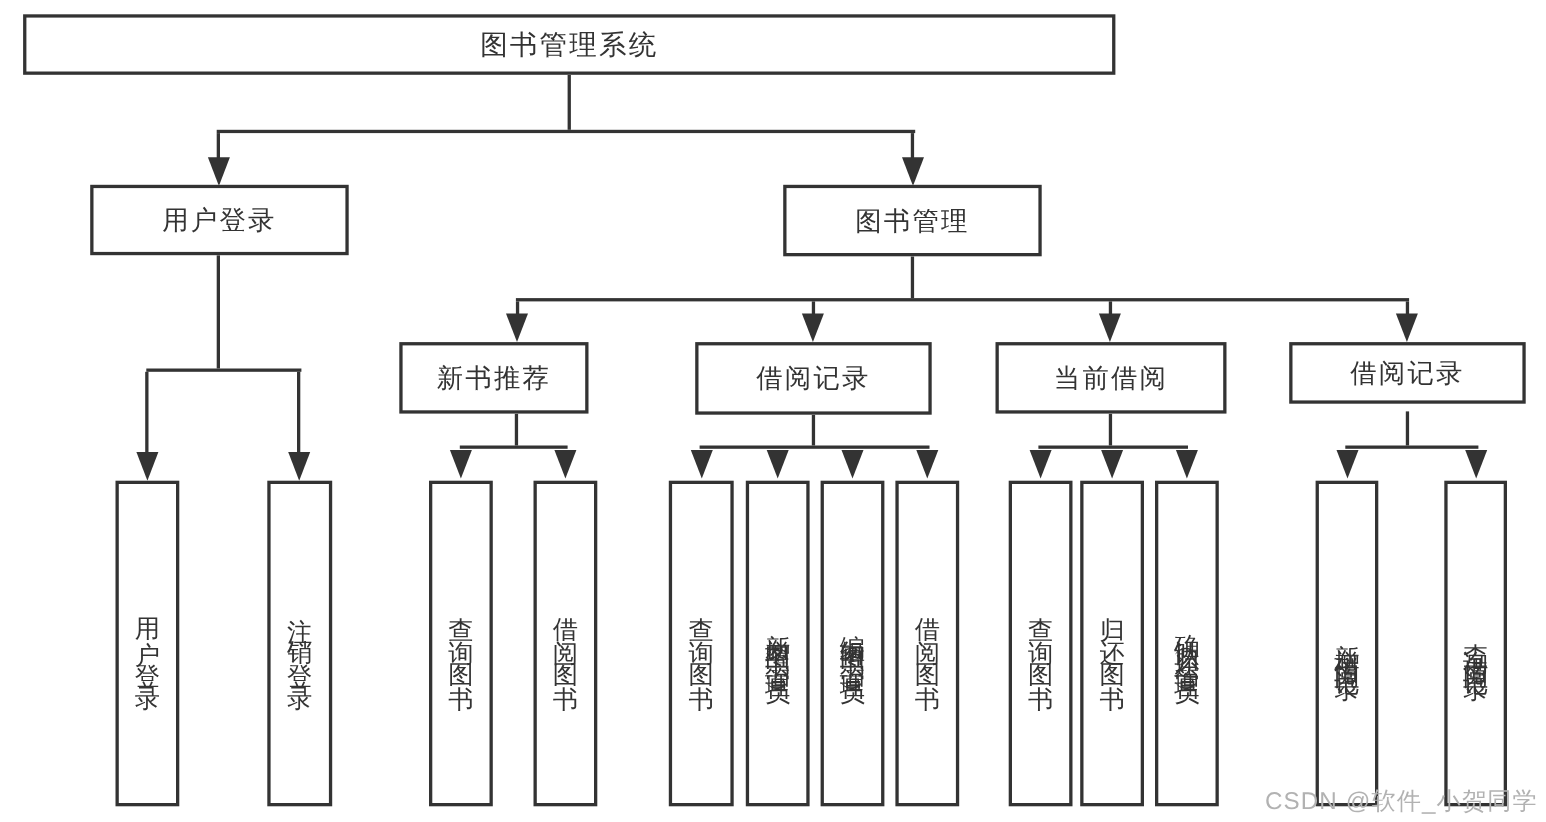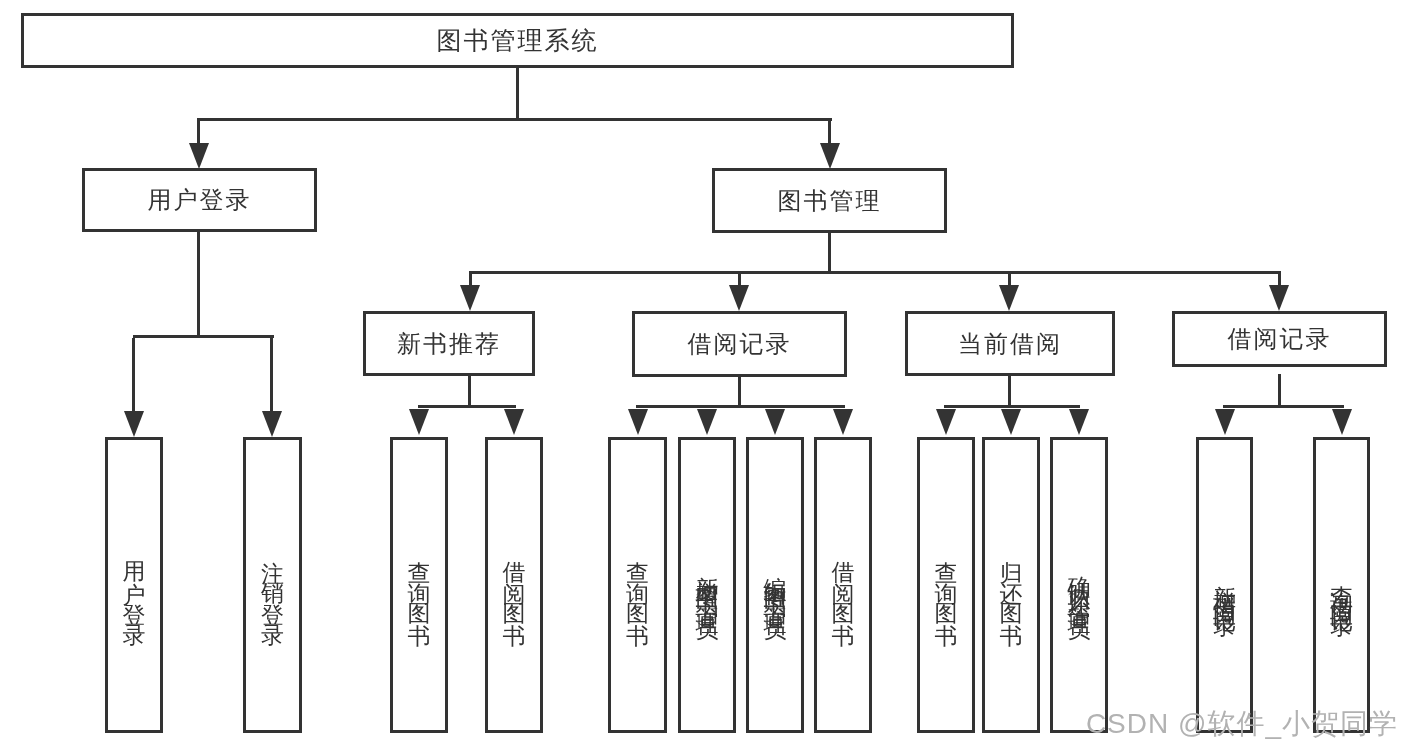--- a/index.html
+++ b/index.html
@@ -37,21 +37,21 @@
     writing-mode:vertical-rl;
     text-orientation:mixed;
     font-size:23px;
     line-height:1;
   }
   .p-loose{letter-spacing:21px;}
   .p-tight{letter-spacing:6px;}
   .watermark{
     position:absolute;
     right:7px;bottom:4px;
-    font-size:28px;
+    font-size:22px;
     color:#b2b2b2;
     letter-spacing:1px;
     z-index:20;
     white-space:nowrap;
   }
 </style>
 </head>
 <body>
 
 <div class="canvas">

